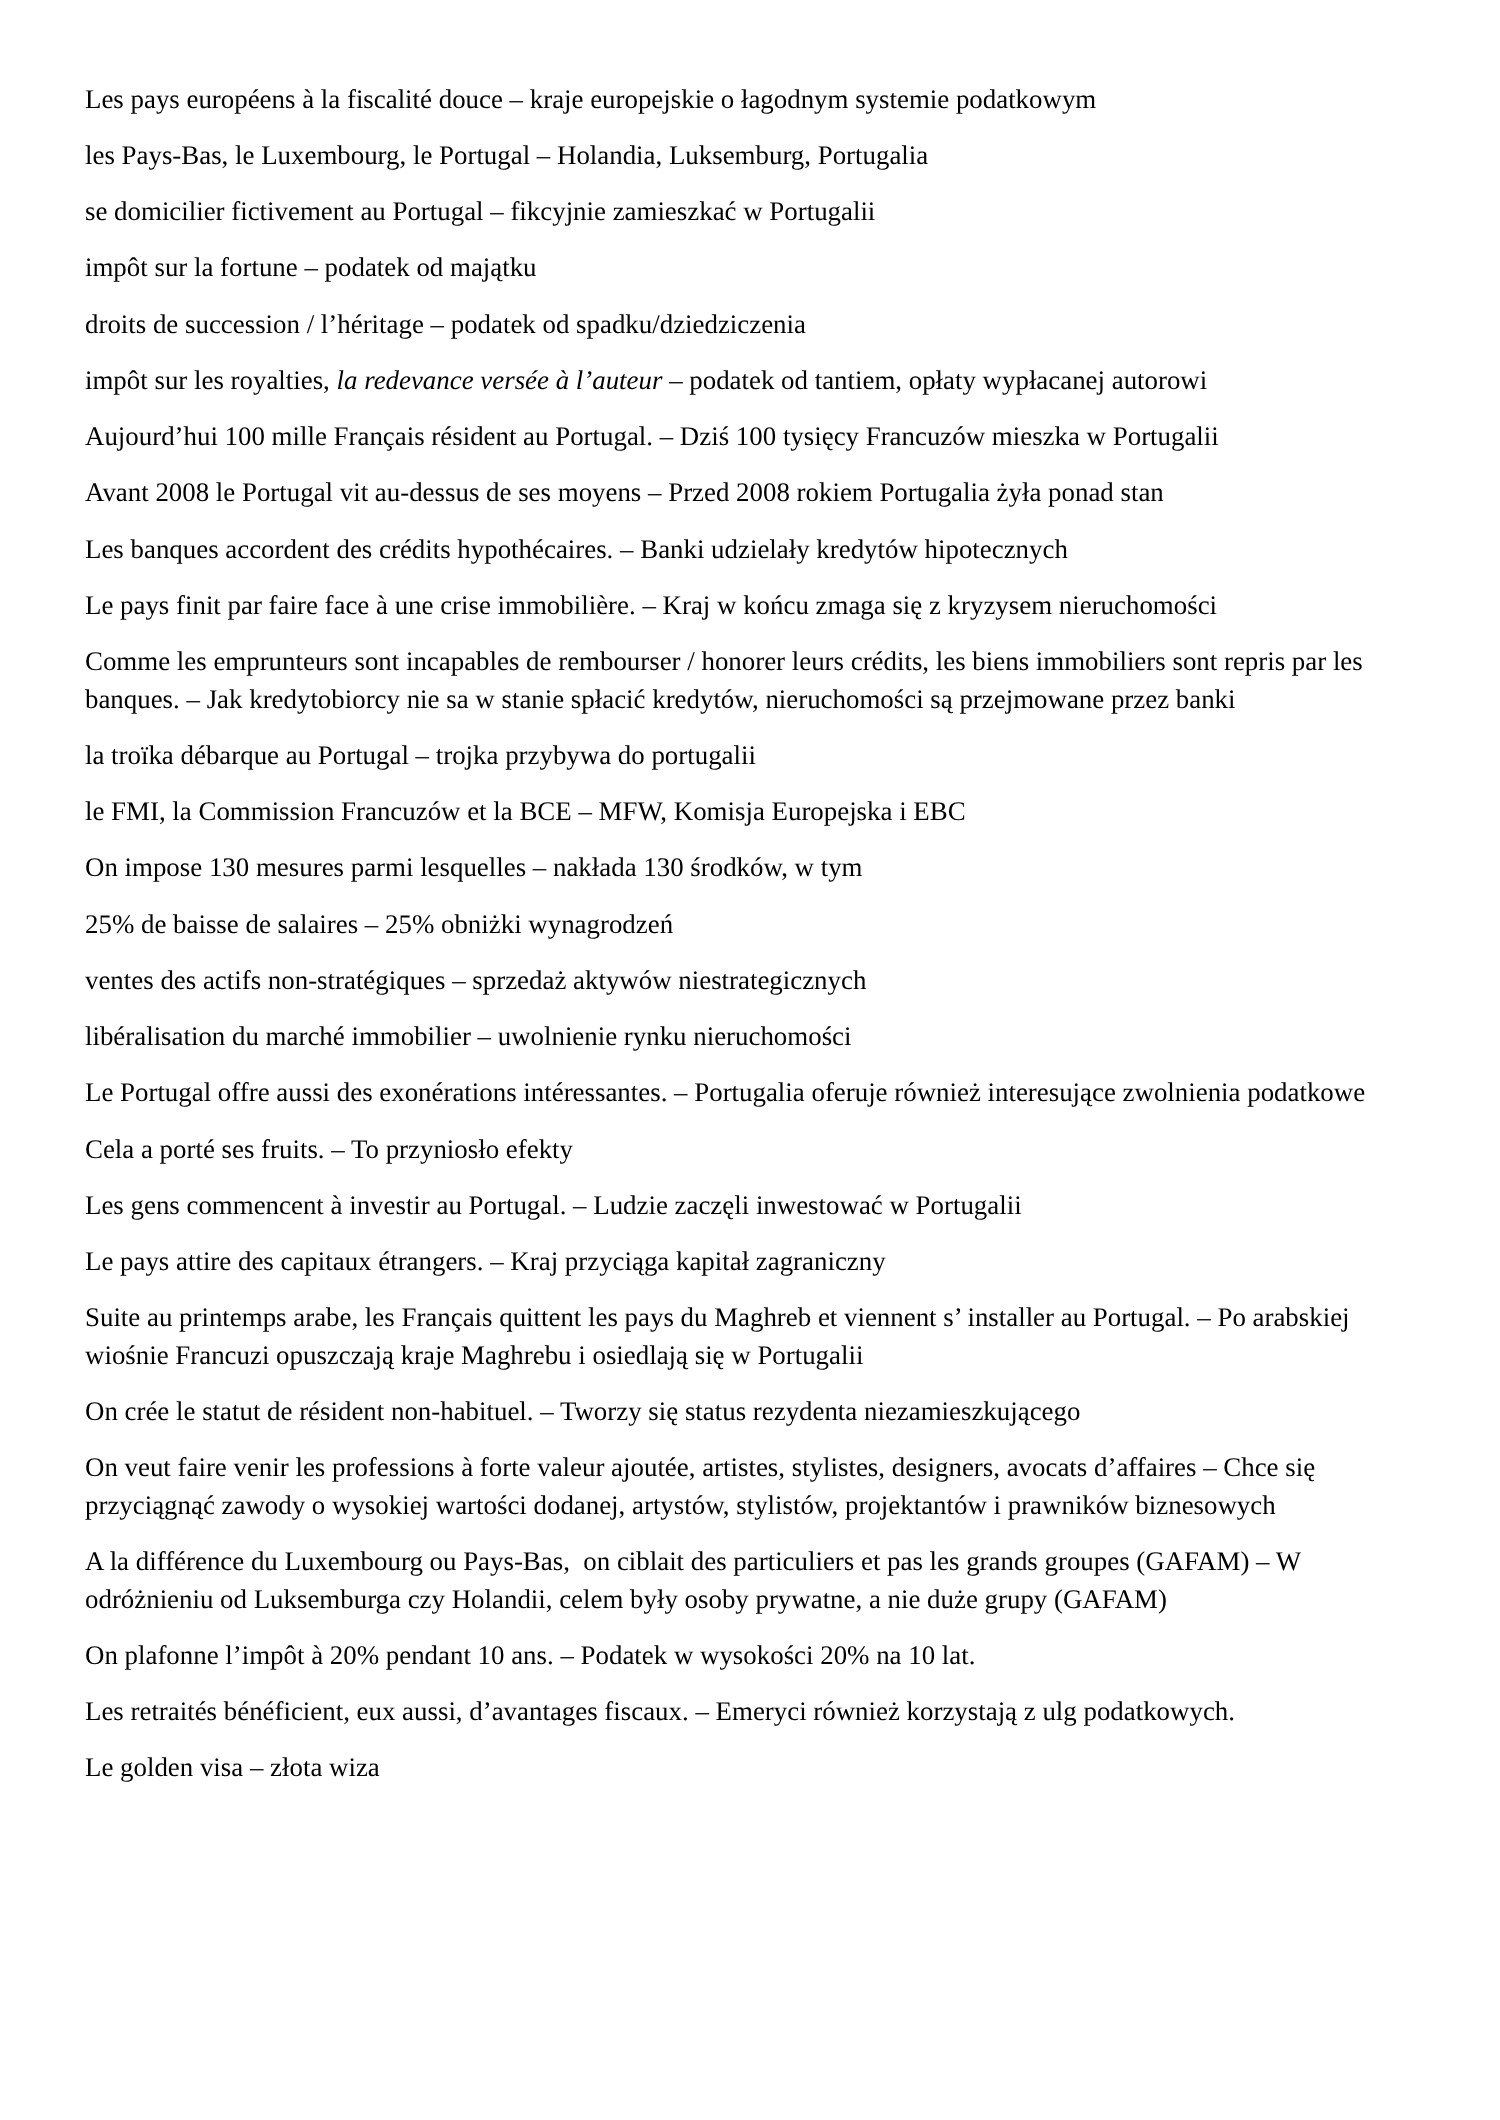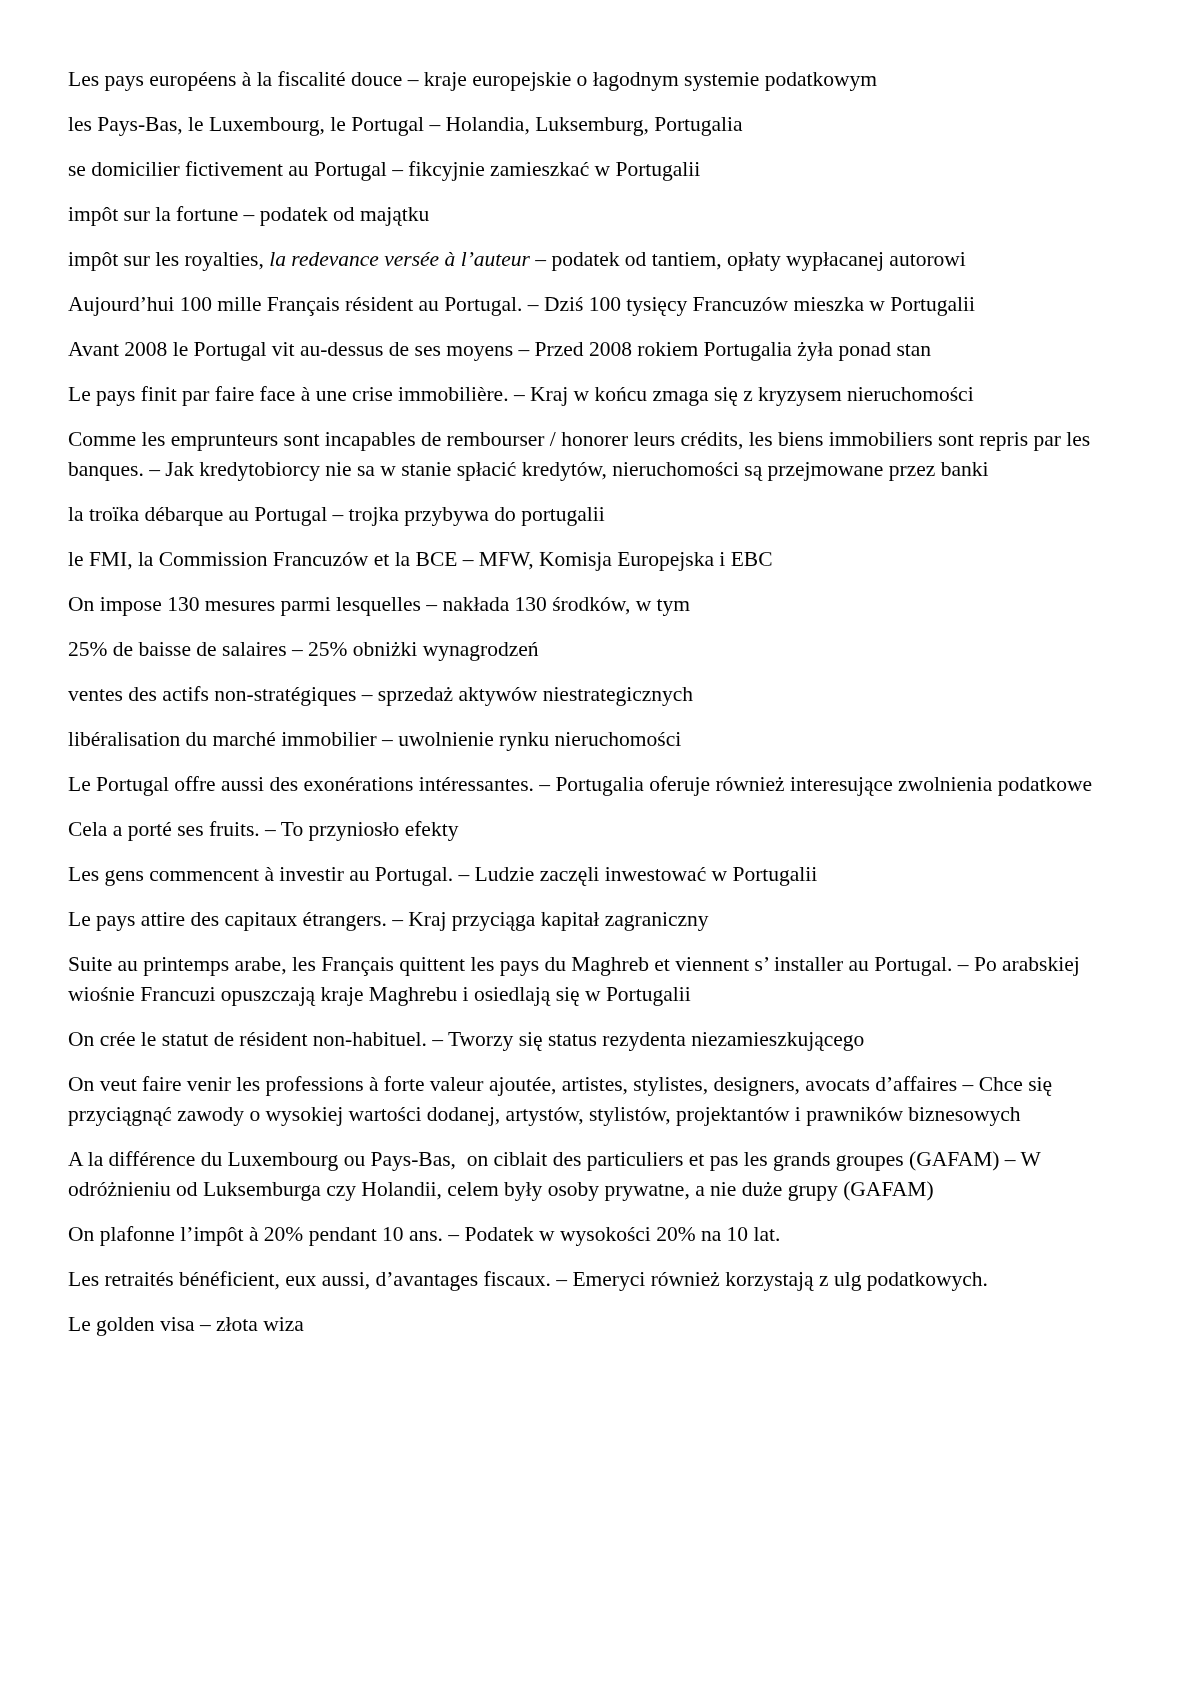--- a/index.html
+++ b/index.html
@@ -33,23 +33,25 @@
   }
 </style>
 </head>
 <body>
 
 <div class="page">
   <p class="para">Les pays européens à la fiscalité douce – kraje europejskie o łagodnym systemie podatkowym</p>
   <p class="para">les Pays-Bas, le Luxembourg, le Portugal – Holandia, Luksemburg, Portugalia</p>
   <p class="para">se domicilier fictivement au Portugal – fikcyjnie zamieszkać w Portugalii</p>
   <p class="para">impôt sur la fortune – podatek od majątku</p>
+  <p class="para">droits de succession / l’héritage – podatek od spadku/dziedziczenia</p>
   <p class="para"><span>impôt sur les royalties, </span><span class="italic">la redevance versée à l’auteur</span><span> – podatek od tantiem, opłaty wypłacanej autorowi</span></p>
   <p class="para">Aujourd’hui 100 mille Français résident au Portugal. – Dziś 100 tysięcy Francuzów mieszka w Portugalii</p>
   <p class="para">Avant 2008 le Portugal vit au-dessus de ses moyens – Przed 2008 rokiem Portugalia żyła ponad stan</p>
+  <p class="para">Les banques accordent des crédits hypothécaires. – Banki udzielały kredytów hipotecznych</p>
   <p class="para">Le pays finit par faire face à une crise immobilière. – Kraj w końcu zmaga się z kryzysem nieruchomości</p>
   <p class="para">Comme les emprunteurs sont incapables de rembourser / honorer leurs crédits, les biens immobiliers sont repris par les banques. – Jak kredytobiorcy nie sa w stanie spłacić kredytów, nieruchomości są przejmowane przez banki</p>
   <p class="para">la troïka débarque au Portugal – trojka przybywa do portugalii</p>
   <p class="para">le FMI, la Commission Francuzów et la BCE – MFW, Komisja Europejska i EBC</p>
   <p class="para">On impose 130 mesures parmi lesquelles – nakłada 130 środków, w tym</p>
   <p class="para">25% de baisse de salaires – 25% obniżki wynagrodzeń</p>
   <p class="para">ventes des actifs non-stratégiques – sprzedaż aktywów niestrategicznych</p>
   <p class="para">libéralisation du marché immobilier – uwolnienie rynku nieruchomości</p>
   <p class="para">Le Portugal offre aussi des exonérations intéressantes. – Portugalia oferuje również interesujące zwolnienia podatkowe</p>
   <p class="para">Cela a porté ses fruits. – To przyniosło efekty</p>

